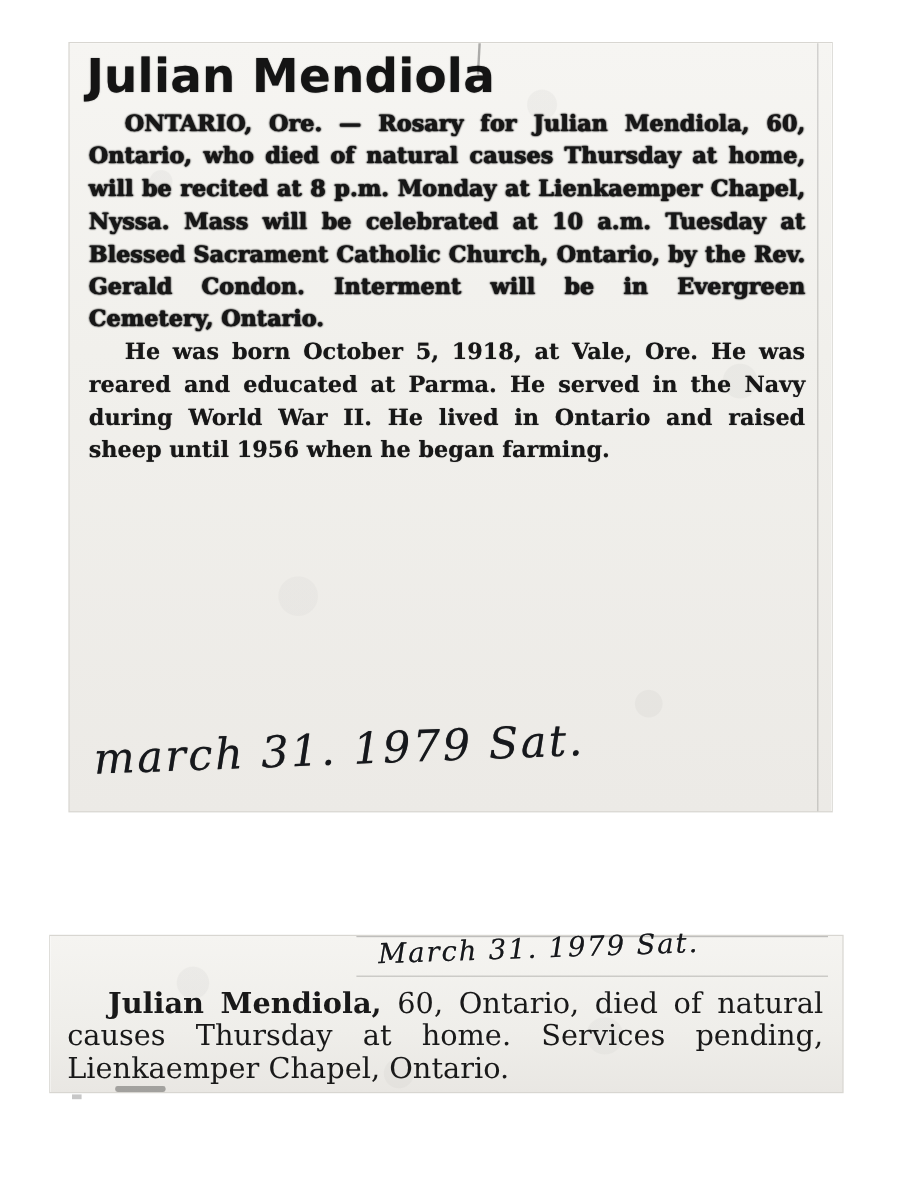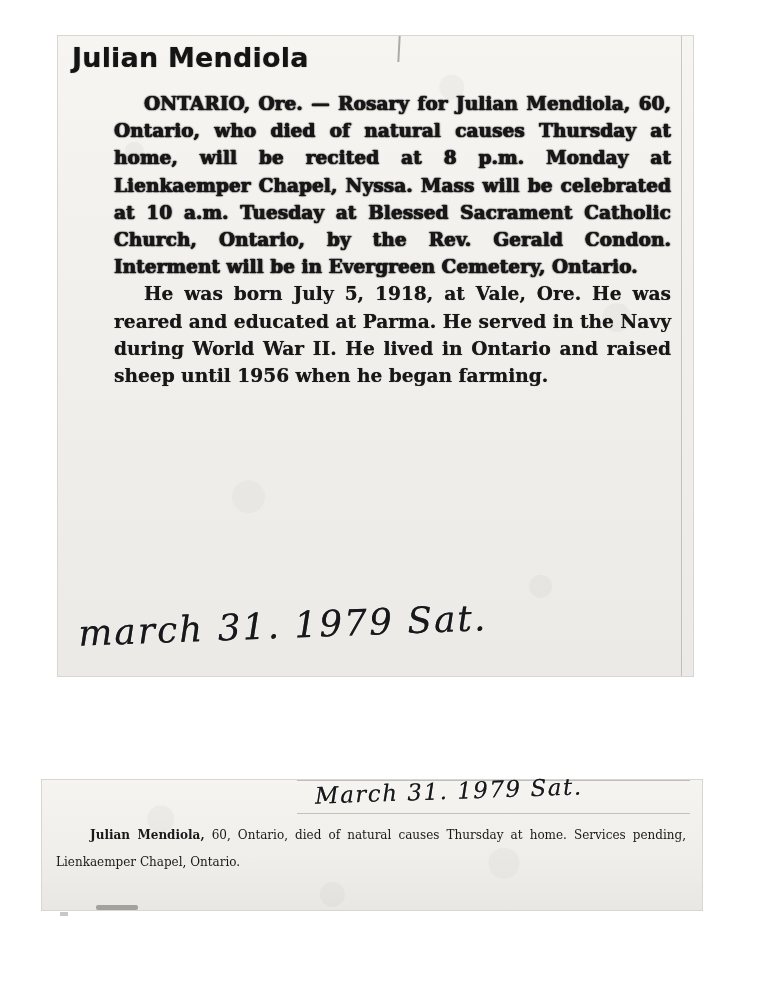--- a/index.html
+++ b/index.html
@@ -53,38 +53,37 @@
     background: rgba(0,0,0,0.18);
     pointer-events: none;
   }
 
   .headline {
     position: absolute;
     left: 14px;
     top: 6px;
     font-family: "DejaVu Sans", sans-serif;
     font-weight: bold;
-    font-size: 27px;
+    font-size: 39px;
     letter-spacing: 0.2px;
     color: #141414;
     text-shadow: 0 0 1px rgba(0,0,0,0.55);
   }
 
   .body-text {
     position: absolute;
     left: 16px;
     right: 22px;
     top: 54px;
     font-family: "DejaVu Serif", serif;
     font-size: 18.6px;
     line-height: 27.2px;
     color: #171717;
     text-align: justify;
     font-weight: bold;
-    margin-left: 40px;
   }
   .body-text p {
     margin: 0;
     text-indent: 30px;
   }
   
   .smudge-1 {
     text-shadow:
       0 0 1.1px rgba(0,0,0,0.95),
       0.4px 0 1.4px rgba(0,0,0,0.8),
@@ -159,21 +158,21 @@
     letter-spacing: 1.5px;
     transform: rotate(-2deg);
     text-shadow: 0 0 0.5px rgba(0,0,0,0.55);
   }
   .body-text-2 {
     position: absolute;
     left: 14px;
     right: 16px;
     top: 42px;
     font-family: "DejaVu Serif", serif;
-    font-size: 12px;
+    font-size: 24px;
     line-height: 27px;
     color: #191919;
     text-align: justify;
   }
   .body-text-2 p { margin: 0; text-indent: 34px; }
   .name-bold { font-weight: bold; }
 
   
   .artifact {
     position: absolute;
@@ -206,21 +205,21 @@
 </style>
 </head>
 <body>
 
 <div class="clipping" id="clip-main">
 
   <div class="headline">Julian Mendiola</div>
 
   <div class="body-text">
     <p class="smudge-1">ONTARIO, Ore. — Rosary for Julian Mendiola, 60, Ontario, who died of natural causes Thursday at home, will be recited at 8 p.m. Monday at Lienkaemper Chapel, Nyssa. Mass will be celebrated at 10 a.m. Tuesday at Blessed Sacrament Catholic Church, Ontario, by the Rev. Gerald Condon. Interment will be in Evergreen Cemetery, Ontario.</p>
-    <p class="smudge-2">He was born July 5, 1918, at Vale, Ore. He was reared and educated at Parma. He served in the Navy during World War II. He lived in Ontario and raised sheep until 1956 when he began farming.</p>
+    <p class="smudge-2">He was born October 5, 1918, at Vale, Ore. He was reared and educated at Parma. He served in the Navy during World War II. He lived in Ontario and raised sheep until 1956 when he began farming.</p>
   </div>
 </div>
 
 <div class="handwriting" id="hw-main">march 31. 1979  Sat.</div>
 
 <div class="artifact" id="artifact-tear"></div>
 
 <div class="clipping" id="clip-second">
   <div class="rule-top"></div>
   <div class="rule-mid"></div>

